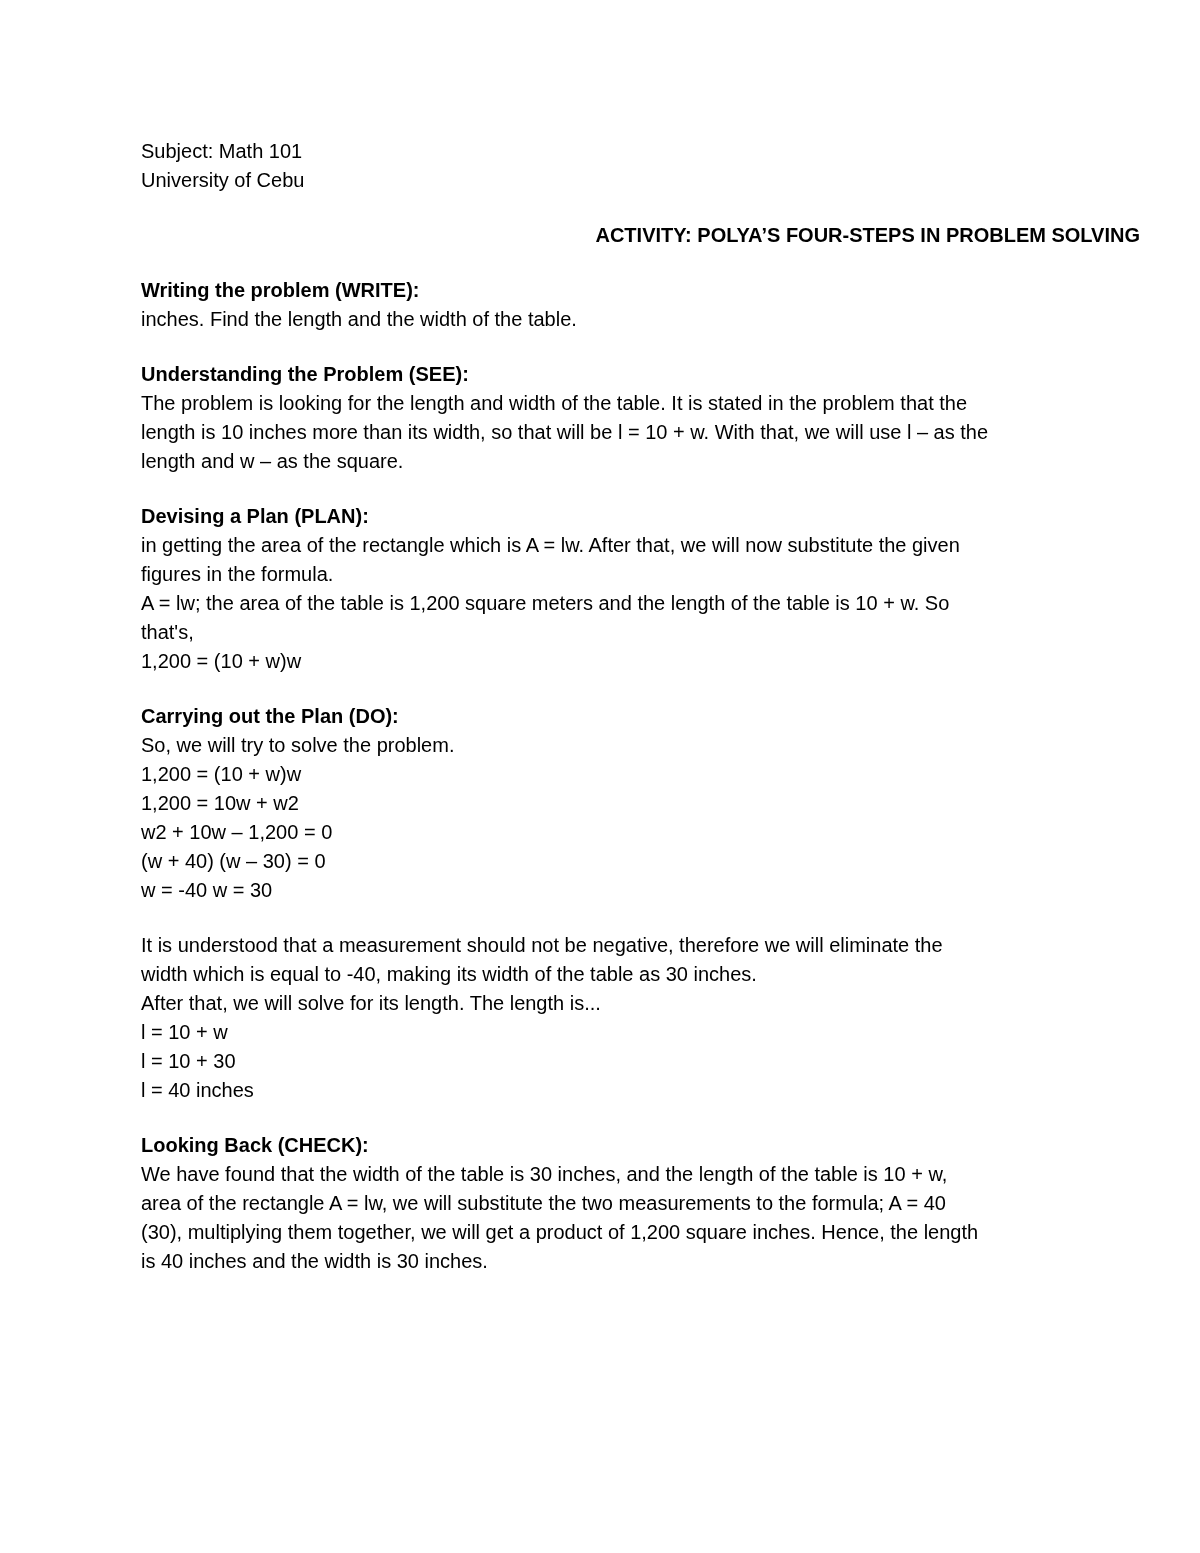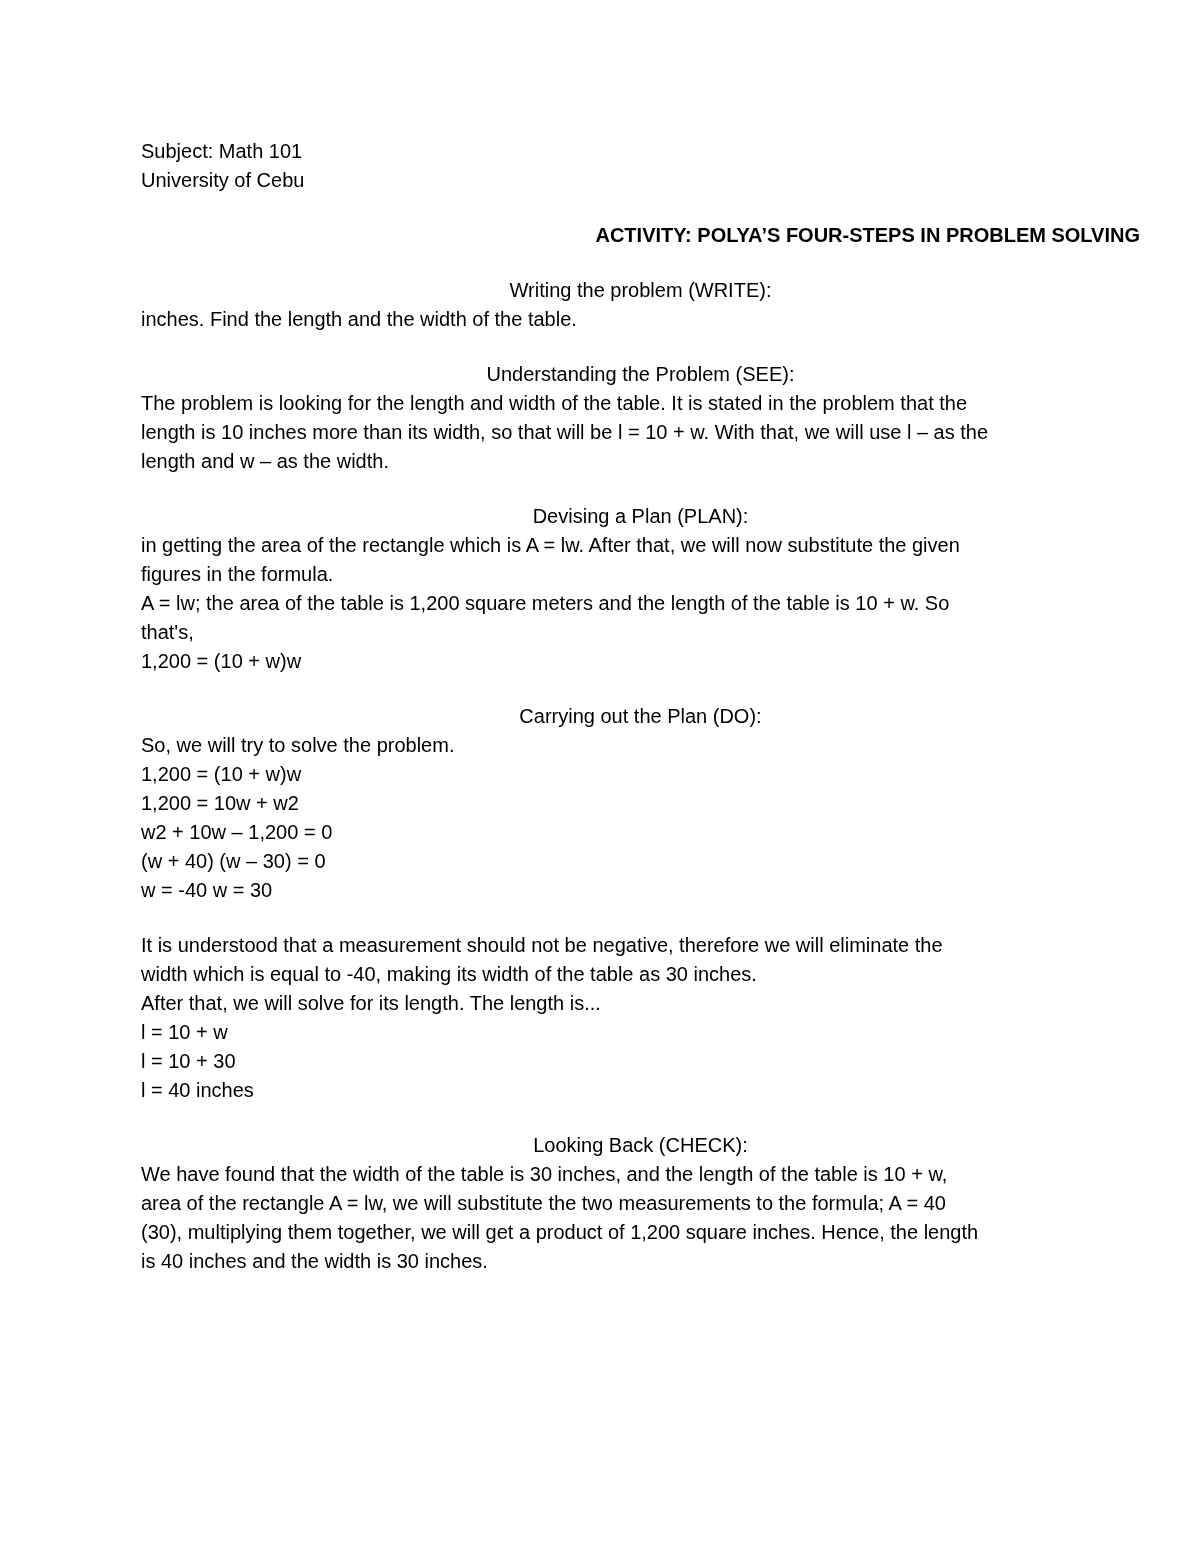--- a/index.html
+++ b/index.html
@@ -17,22 +17,21 @@
     font-family: "Liberation Sans", sans-serif;
     font-size: 20px;
     line-height: 29px;
     color: #000000;
     overflow: hidden;
   }
   .line {
     white-space: pre;
   }
   .heading {
-    font-weight: 400;
-    text-align: center;
+    font-weight: 700;
   }
   .doc-title {
     font-weight: 700;
     margin-top: 26px;
     white-space: pre;
     text-align: right;
   }
   .doc-section {
     margin-top: 26px;
   }
@@ -51,21 +50,21 @@
 
   <section class="doc-section">
     <div class="line heading">Writing the problem (WRITE):</div>
     <div class="line">inches. Find the length and the width of the table.</div>
   </section>
 
   <section class="doc-section">
     <div class="line heading">Understanding the Problem (SEE):</div>
     <div class="line">The problem is looking for the length and width of the table. It is stated in the problem that the</div>
     <div class="line">length is 10 inches more than its width, so that will be l = 10 + w. With that, we will use l – as the</div>
-    <div class="line">length and w – as the width.</div>
+    <div class="line">length and w – as the square.</div>
   </section>
 
   <section class="doc-section">
     <div class="line heading">Devising a Plan (PLAN):</div>
     <div class="line">in getting the area of the rectangle which is A = lw. After that, we will now substitute the given</div>
     <div class="line">figures in the formula.</div>
     <div class="line">A = lw; the area of the table is 1,200 square meters and the length of the table is 10 + w. So</div>
     <div class="line">that's,</div>
     <div class="line">1,200 = (10 + w)w</div>
   </section>

